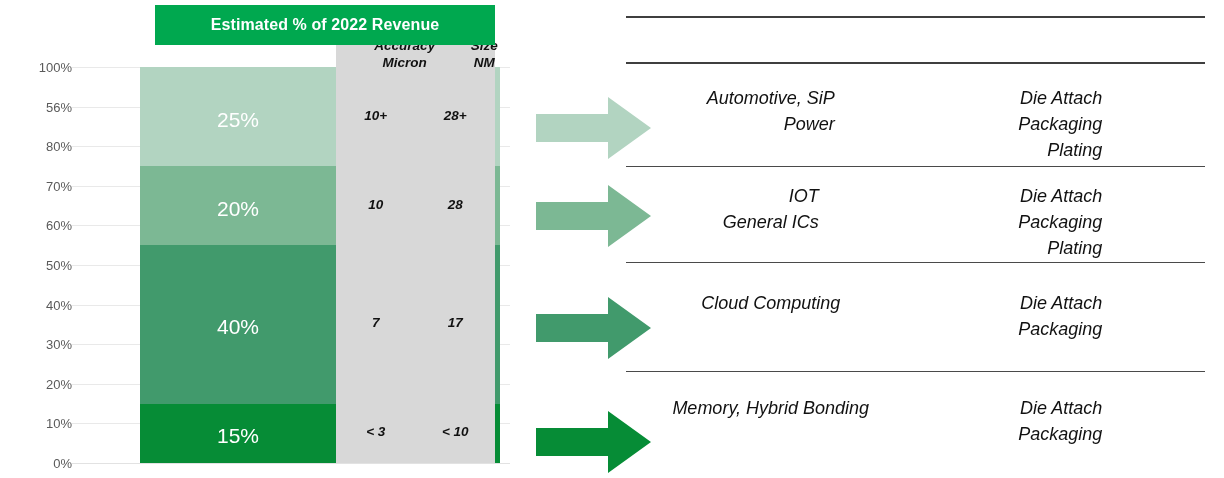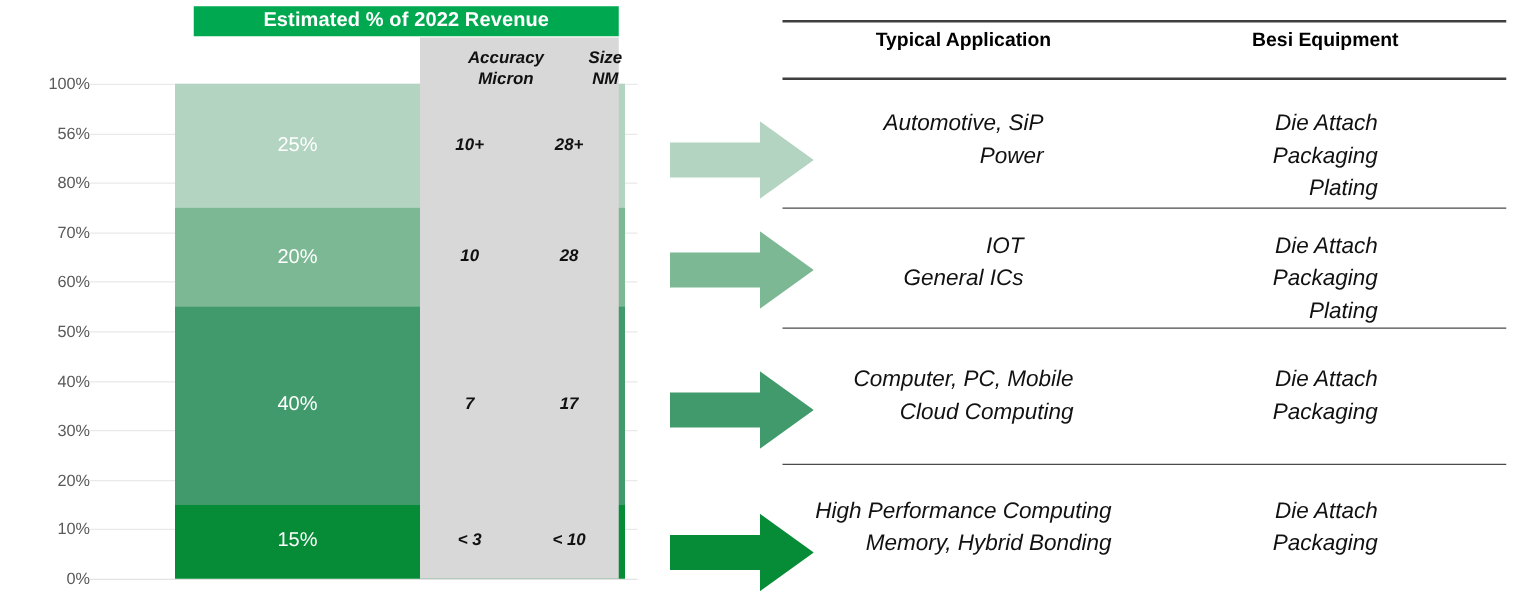--- a/index.html
+++ b/index.html
@@ -7,21 +7,21 @@
     width: 1224px; height: 478px;
     background: #ffffff;
     font-family: "Liberation Sans", sans-serif;
     overflow: hidden;
   }
   #root { position: relative; width: 1224px; height: 478px; }
 
   
   .chart-title {
     position: absolute;
-    left: 155px; top: 5px; width: 340px; height: 24px;
+    left: 155px; top: 5px; width: 340px; height: 40px;
     background: #00a84f;
     color: #ffffff;
     font-size: 16px; font-weight: bold;
     display: flex; align-items: center; justify-content: center;
     letter-spacing: .1px;
   }
 
   
   .yaxis { position: absolute; left: 0; top: 0; width: 140px; height: 376px; }
   .ytick {
@@ -36,21 +36,21 @@
   .grid.g0 { background: #e2e2e2; }
 
   
   .plot { position: absolute; left: 140px; top: 67px; width: 360px; height: 396px; }
   .seg {
     position: absolute; left: 0; width: 360px;
     display: flex; align-items: center;
   }
   .seg-label {
     position: absolute; left: 0; width: 196px;
-    text-align: center; color: #ffffff; font-size: 16px;
+    text-align: center; color: #ffffff; font-size: 21px;
   }
 
   
   .spec {
     position: absolute; left: 336px; top: 30px; width: 159px; height: 433px;
     background: #d8d8d8;
   }
   .spec-head {
     position: absolute; top: 8px; left: 0; width: 159px;
     display: flex;
@@ -179,40 +179,36 @@
       <div class="arrow" style="left: 536px; top: 297px; width: 115px; height: 62px;"><svg width="115" height="62" viewBox="0 0 115 62">
           <polygon points="0,17 72,17 72,0 115,31 72,62 72,45 0,45" fill="#419a6c"></polygon>
         </svg></div>
       <div class="arrow" style="left: 536px; top: 411px; width: 115px; height: 62px;"><svg width="115" height="62" viewBox="0 0 115 62">
           <polygon points="0,17 72,17 72,0 115,31 72,62 72,45 0,45" fill="#068c36"></polygon>
         </svg></div>
     </div>
 
   <div class="table">
     <div class="rule" style="top:16px"></div>
-    <div class="thead">
-      <div class="th">Typical Application</div>
-      <div class="th">Besi Equipment</div>
-    </div>
     <div class="rule" style="top:62px"></div>
     <div id="table-body">
         <div class="trow" style="top: 85px;">
           <div class="td"><span class="td-lines"><div>Automotive, SiP</div><div>Power</div></span></div>
           <div class="td"><span class="td-lines"><div>Die Attach</div><div>Packaging</div><div>Plating</div></span></div>
         </div>
         <div class="trow" style="top: 183px;">
           <div class="td"><span class="td-lines"><div>IOT</div><div>General ICs</div></span></div>
           <div class="td"><span class="td-lines"><div>Die Attach</div><div>Packaging</div><div>Plating</div></span></div>
         </div>
         <div class="trow" style="top: 290px;">
-          <div class="td"><span class="td-lines"><div>Computer, PC, Mobile</div><div>Cloud Computing</div></span></div>
+          <div class="td"><span class="td-lines"><div>Cloud Computing</div></span></div>
           <div class="td"><span class="td-lines"><div>Die Attach</div><div>Packaging</div></span></div>
         </div>
         <div class="trow" style="top: 395px;">
-          <div class="td"><span class="td-lines"><div>High Performance Computing</div><div>Memory, Hybrid Bonding</div></span></div>
+          <div class="td"><span class="td-lines"><div>Memory, Hybrid Bonding</div></span></div>
           <div class="td"><span class="td-lines"><div>Die Attach</div><div>Packaging</div></span></div>
         </div>
       </div>
     <div class="rule thin" style="top:166px"></div>
     <div class="rule thin" style="top:262px"></div>
     <div class="rule thin" style="top:371px"></div>
   </div>
 
 </div>
 

